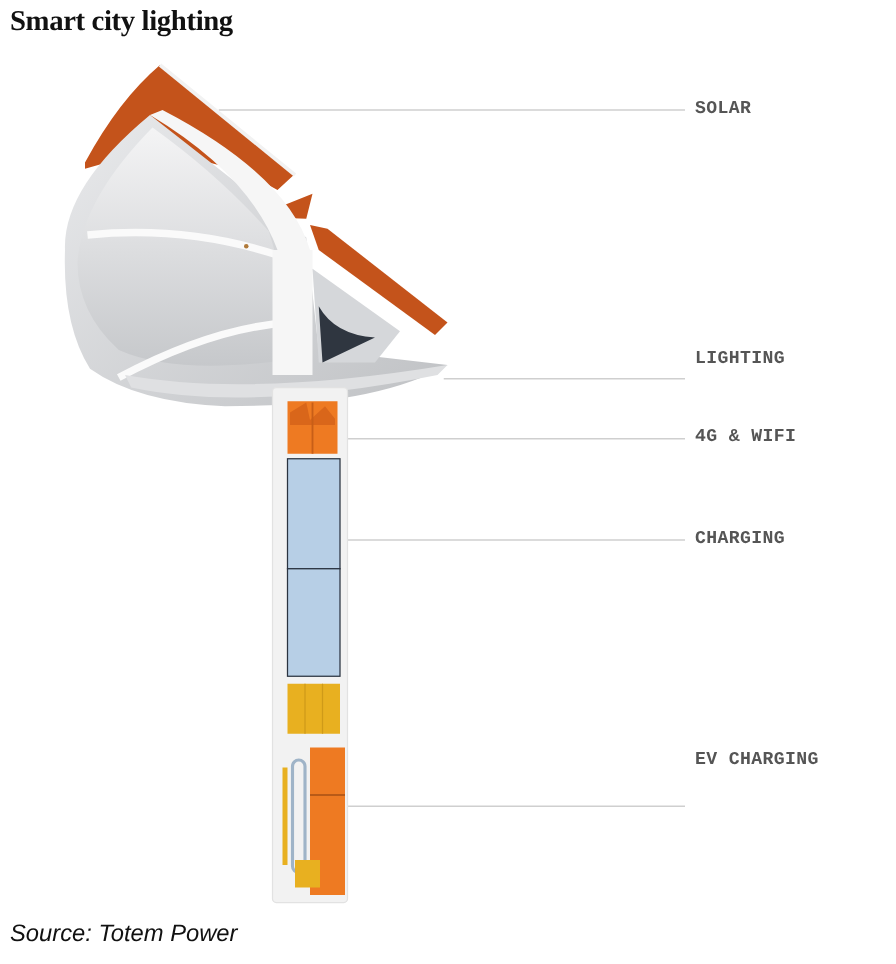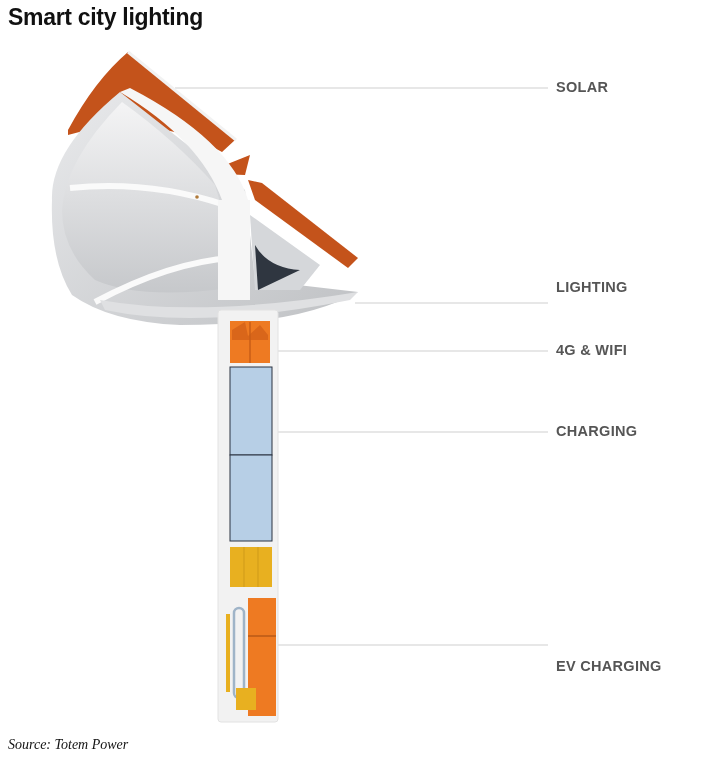--- a/index.html
+++ b/index.html
@@ -1,20 +1,20 @@
 <!DOCTYPE html>
 <html><head>
 <meta charset="utf-8">
 <style>
   html, body { margin: 0; padding: 0; background: #ffffff; }
   body { width: 717px; height: 771px; position: relative; overflow: hidden; font-family: "Liberation Sans", sans-serif; }
-  .title { position: absolute; left: 8px; top: 4px; font-family: Liberation Sans, sans-serif; font-weight: bold; font-size: 23px; color: #111; letter-spacing: -0.3px; }
-  .source { position: absolute; left: 8px; top: 737px; font-family: Liberation Serif, serif; font-style: italic; font-size: 14px; color: #111; }
+  .title { position: absolute; left: 8px; top: 4px; font-family: Liberation Serif, serif; font-weight: bold; font-size: 23px; color: #111; letter-spacing: -0.3px; }
+  .source { position: absolute; left: 8px; top: 737px; font-family: Liberation Sans, sans-serif; font-style: italic; font-size: 19px; color: #111; }
   .art { position: absolute; left: 0; top: 0; }
-  .label { position: absolute; left: 556px; font-family: Liberation Sans, sans-serif; font-weight: bold; font-size: 14.5px; color: #555; letter-spacing: 0.3px; }
+  .label { position: absolute; left: 556px; font-family: Liberation Mono, monospace; font-weight: bold; font-size: 14.5px; color: #555; letter-spacing: 0.3px; }
 </style>
 </head>
 <body>
 
 <div class="title">Smart city lighting</div>
 
 <svg class="art" width="717" height="771" viewBox="0 0 717 771">
   <defs>
     <linearGradient id="shellGrad" x1="0" y1="0" x2="1" y2="1">
       <stop offset="0" stop-color="#e9eaec"></stop>
@@ -81,15 +81,15 @@
       <rect x="226" y="614" width="4" height="78" fill="#e8b020"></rect>
       <rect x="236" y="688" width="20" height="22" fill="#e8b020"></rect>
     </g>
   </g>
 </svg>
 
 <div class="label" style="top:79px">SOLAR</div>
 <div class="label" style="top:279px">LIGHTING</div>
 <div class="label" style="top:342px">4G &amp; WIFI</div>
 <div class="label" style="top:423px">CHARGING</div>
-<div class="label" style="top:658px">EV CHARGING</div>
+<div class="label" style="top:600px">EV CHARGING</div>
 
 <div class="source">Source: Totem Power</div>
 
 </body></html>

